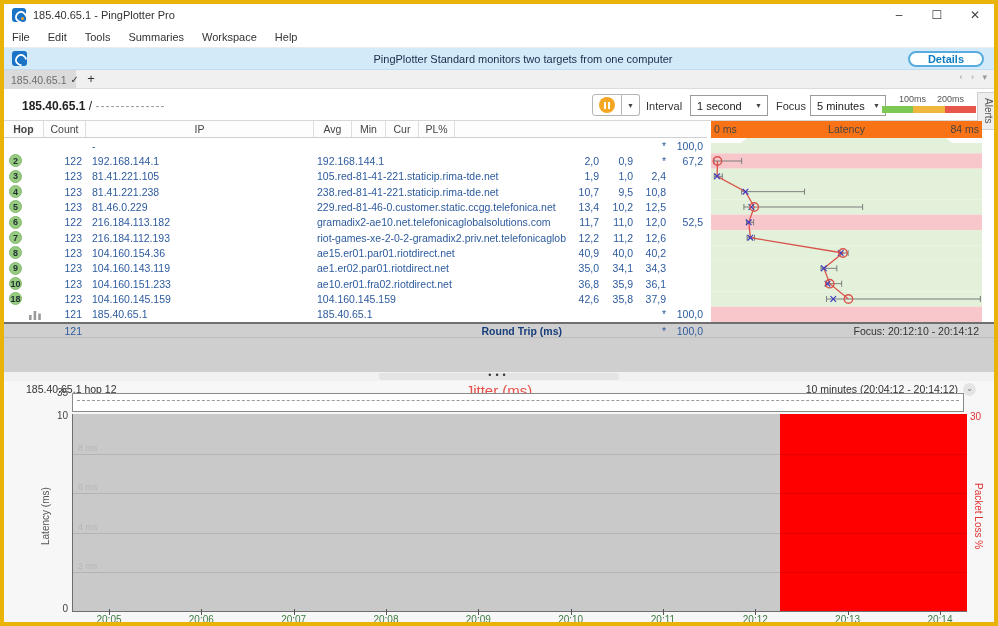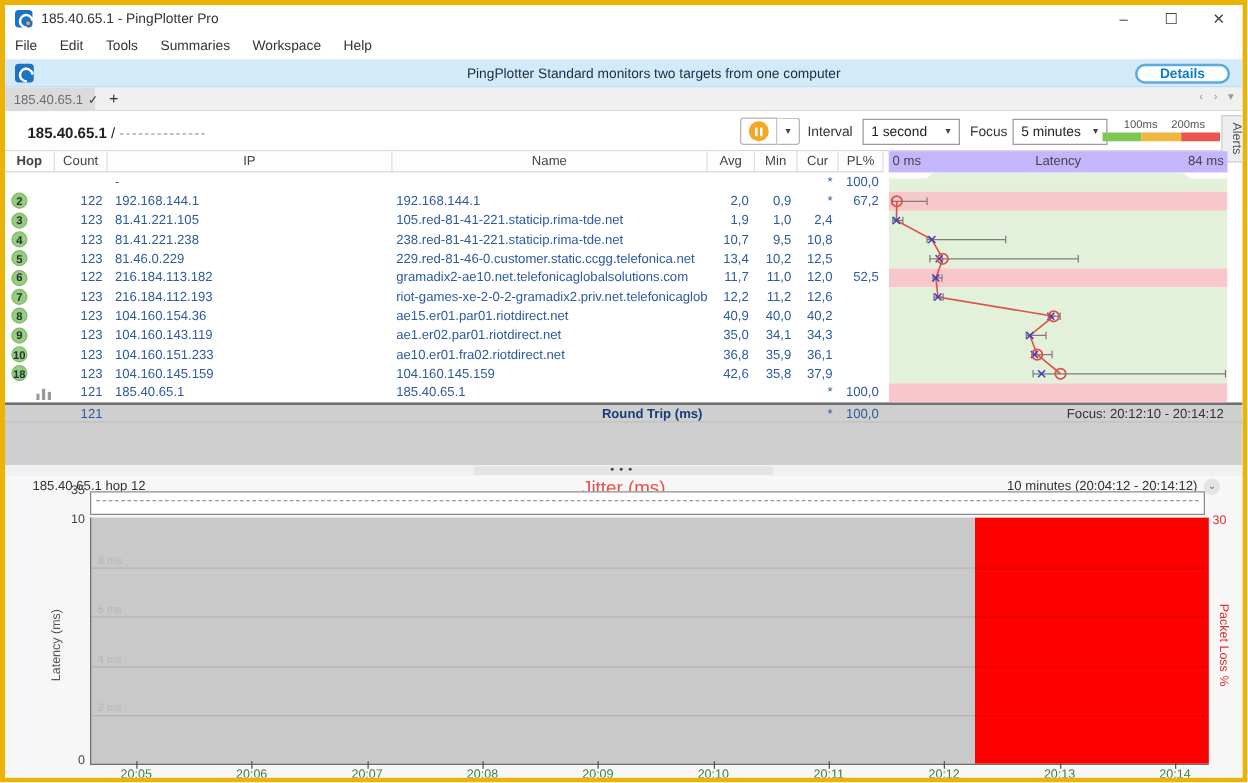--- a/index.html
+++ b/index.html
@@ -53,21 +53,21 @@
   .legend-labels { display:flex; font-size:9px; color:#555; }
   .legend-labels span:first-child { margin-left:17px; }
   .legend-labels span:last-child { margin-left:11px; }
   .legend-bar { margin-top:2px; height:7px; display:flex; }
   .legend-bar i { height:100%; flex:1; }
   .alerts-tab { position:absolute; right:0; top:88px; width:17px; height:38px; background:#eeeeee; border:1px solid #cfcfcf; border-right:none; writing-mode:vertical-rl; font-size:10px; color:#555; text-align:center; }
 
   
   .thead { position:absolute; left:0; top:117px; width:703px; height:17px; display:flex; background:#fdfdfd; border-bottom:1px solid #cfcfcf; }
   .thead .hcell { font-size:10.5px; color:#454545; display:flex; align-items:center; justify-content:center; border-right:1px solid #dedede; height:100%; }
-  .latency-head { position:absolute; left:707px; top:117px; width:271px; height:17px; background:#c4b5fd; font-size:10.5px; color:#454545; }
+  .latency-head { position:absolute; left:707px; top:117px; width:271px; height:17px; background:#f97316; font-size:10.5px; color:#454545; }
   .latency-head .lh-left { position:absolute; left:3px; top:2px; }
   .latency-head .lh-mid  { position:absolute; left:0; right:0; top:2px; text-align:center; }
   .latency-head .lh-right{ position:absolute; right:3px; top:2px; }
   .scale-tab { position:absolute; width:36px; height:5px; background:#fdfdfd; z-index:3; }
   .scale-tab.left  { left:707px; top:134px; clip-path:polygon(0 0,100% 0,calc(100% - 6px) 100%,0 100%); }
   .scale-tab.right { left:942px; top:134px; clip-path:polygon(0 0,100% 0,100% 100%,6px 100%); }
 
   .tbody { position:absolute; left:0; top:134px; width:703px; }
   .trow { display:flex; height:15.33px; align-items:center; font-size:10.5px; color:#2d5b9e; background:#fff; }
   .cell { height:100%; display:flex; align-items:center; }
@@ -186,21 +186,20 @@
           <i style="background: rgb(232, 85, 74);"></i>
         </div>
     </div>
   </div>
   <div class="alerts-tab">Alerts</div>
 
   <div class="thead">
     <div class="hcell c-hop" style="justify-content:center; padding:0;">Hop</div>
     <div class="hcell c-count" style="justify-content:center; padding:0;">Count</div>
     <div class="hcell c-ip" style="justify-content:center; padding:0;">IP</div>
-    <div class="hcell c-name" style="justify-content:center; padding:0;">Name</div>
     <div class="hcell c-avg" style="justify-content:center; padding:0;">Avg</div>
     <div class="hcell c-min" style="justify-content:center; padding:0;">Min</div>
     <div class="hcell c-cur" style="justify-content:center; padding:0;">Cur</div>
     <div class="hcell c-pl" style="justify-content:center; padding:0;">PL%</div>
   </div>
   <div class="latency-head">
     <span class="lh-left">0 ms</span>
     <span class="lh-mid">Latency</span>
     <span class="lh-right">84 ms</span>
   </div>

